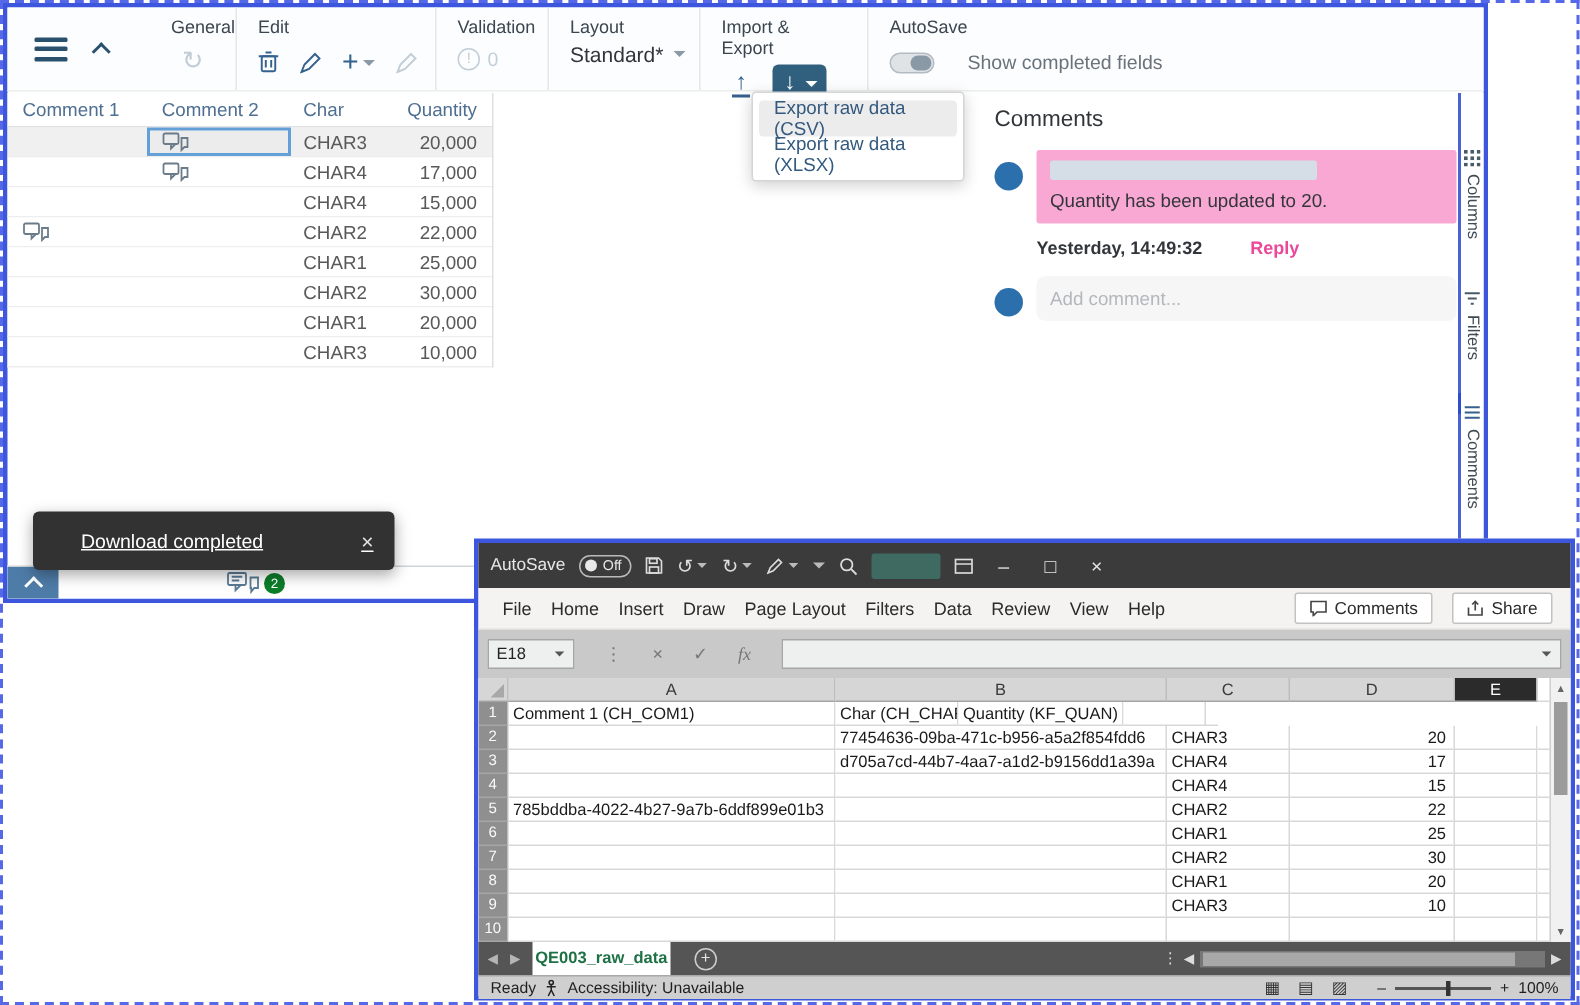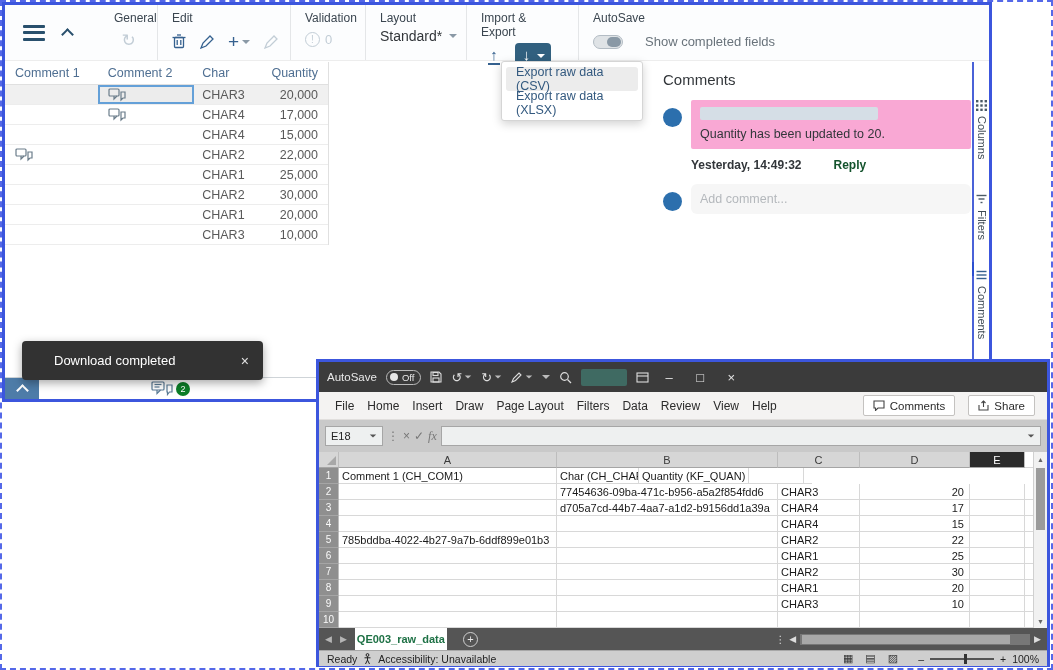--- a/index.html
+++ b/index.html
@@ -53,52 +53,52 @@
 
   
   .comments-panel { position:absolute; left:658px; top:66px; width:308px; }
   .cp-title { font-size:15px; color:#32363a; margin-bottom:12px; }
   .cp-item { display:flex; gap:9px; }
   .avatar { width:19px; height:19px; border-radius:50%; background:#2c6fad; flex:0 0 auto; margin-top:8px; }
   .cp-bubble { flex:1; background:#f9a8d4; border-radius:2px; padding:7px 9px 8px 9px; }
   .cp-redact { width:178px; height:13px; background:#d5dee6; border-radius:2px; margin-bottom:7px; }
   .cp-text { font-size:12.5px; color:#32363a; }
   .cp-meta { display:flex; gap:32px; margin:9px 0 12px 28px; font-size:12px; color:#32363a; font-weight:bold; }
-  .cp-reply { color:#14532d; }
+  .cp-reply { color:#ec4899; }
   .cp-add { flex:1; background:#f6f6f6; border-radius:6px; padding:8px 9px; font-size:12.5px; color:#b4b8bc; }
 
   
   .side-strip { position:absolute; right:0; top:57px; bottom:22px; width:17px; background:#fff; border-left:2px solid #4a62d8; }
   .side-tab { position:absolute; left:0; right:0; display:flex; flex-direction:column; align-items:center; gap:5px; }
   .side-tab .vtext { writing-mode:vertical-rl; font-size:11px; color:#3e4a54; }
   .side-active-line { position:absolute; left:-2px; top:200px; width:2px; height:14px; background:#2b4fd0; }
 
   
   .app-footer { position:absolute; left:0; right:0; bottom:0; height:22px; background:#fff; border-top:1px solid #cfd4d8; display:flex; align-items:center; }
   .foot-btn { width:34px; height:21px; background:#4e7ca8; display:flex; align-items:center; justify-content:center; }
   .foot-btn .chev { border-color:#fff; margin-top:3px; }
   .foot-cmt { margin-left:112px; display:flex; align-items:center; gap:3px; }
   .badge { width:14px; height:14px; border-radius:50%; background:#0c7d28; color:#fff; font-size:9px; display:flex; align-items:center; justify-content:center; }
 
   
-  .toast { position:absolute; left:17px; top:336px; width:241px; height:39px; background:#323232; border-radius:4px; color:#fff; display:flex; align-items:center; padding:0 14px 0 32px; box-shadow:0 3px 10px rgba(0,0,0,.35); z-index:30; font-size:13px; }
+  .toast { position:absolute; left:17px; top:336px; width:241px; height:39px; background:#323232; border-radius:4px; color:#fff; display:flex; align-items:center; padding:0 14px 0 32px; box-shadow:0 3px 10px rgba(0,0,0,.35); z-index:30; font-size:13px;text-decoration:underline; }
   .toast .close { margin-left:auto; color:#e3e3e3; font-size:14px; }
 
   
   .excel { position:absolute; left:314px; top:357px; width:734px; height:308px; border:3px solid #3c56dd; background:#fff; }
   .x-title { height:30px; background:#3b3b3b; display:flex; align-items:center; color:#e8e8e8; font-size:11.5px; padding:0 8px; gap:9px; }
   .as-pill { display:flex; align-items:center; gap:4px; border:1px solid #bbb; border-radius:9px; height:15px; padding:0 6px 0 3px; font-size:9.5px; }
   .as-pill .dot { width:8px; height:8px; border-radius:50%; background:#e8e8e8; }
   .x-ic { color:#ddd; font-size:13px; line-height:1; display:inline-flex; align-items:center; }
   .x-title .title-center { flex:1; text-align:center; }
   .redact { width:46px; height:17px; background:#3f6a62; border-radius:2px; }
   .win-btn { width:22px; text-align:center; font-size:13px; color:#e3e3e3; }
   .x-ribbon { height:28px; background:#f4f3f2; display:flex; align-items:center; padding:0 8px 0 16px; gap:13px; font-size:12px; color:#2b2b2b; border-bottom:1px solid #e1dfdd; }
   .rb-btn { display:flex; align-items:center; gap:5px; background:#fff; border:1px solid #c4c2c0; border-radius:2px; height:21px; padding:0 9px; font-size:11.5px; }
-  .x-formula { height:32px; background:#c9c9c9; display:flex; align-items:center; padding:0 6px; gap:4px; }
+  .x-formula { height:32px; background:#c9c9c9; display:flex; align-items:center; padding:0 6px; gap:20px; }
   .name-box { width:58px; height:20px; background:#eef0f0; border:1px solid #a6a6a6; font-size:11px; color:#222; display:flex; align-items:center; padding:0 5px; justify-content:space-between; }
   .fm-ic { color:#777; font-size:12px; }
   .fm-input { flex:1; height:20px; background:#eef0f0; border:1px solid #a6a6a6; display:flex; align-items:center; justify-content:flex-end; padding:0 5px; }
   .tri-d { width:0; height:0; border-left:4px solid transparent; border-right:4px solid transparent; border-top:4px solid #555; }
   
   .x-grid { position:relative; height:176px; background:#fff; overflow:hidden; }
   .xr { display:flex; height:16px; }
   .xc { height:16px; border-right:1px solid #d8d8d8; border-bottom:1px solid #d8d8d8; font-size:11px; color:#1a1a1a; display:flex; align-items:center; padding:0 3px; white-space:nowrap; overflow:hidden; background:#fff; }
   .w-rh { width:20px; } .w-a { width:218px; } .w-b { width:221px; } .w-c { width:82px; } .w-d { width:110px; } .w-e { width:55px; } .w-f { width:8px; border-right:none; }
   .xc.rh { background:#8f8f8f; color:#fafafa; justify-content:center; font-size:10px; border-right:1px solid #bdbdbd; border-bottom:1px solid #a5a5a5; }

